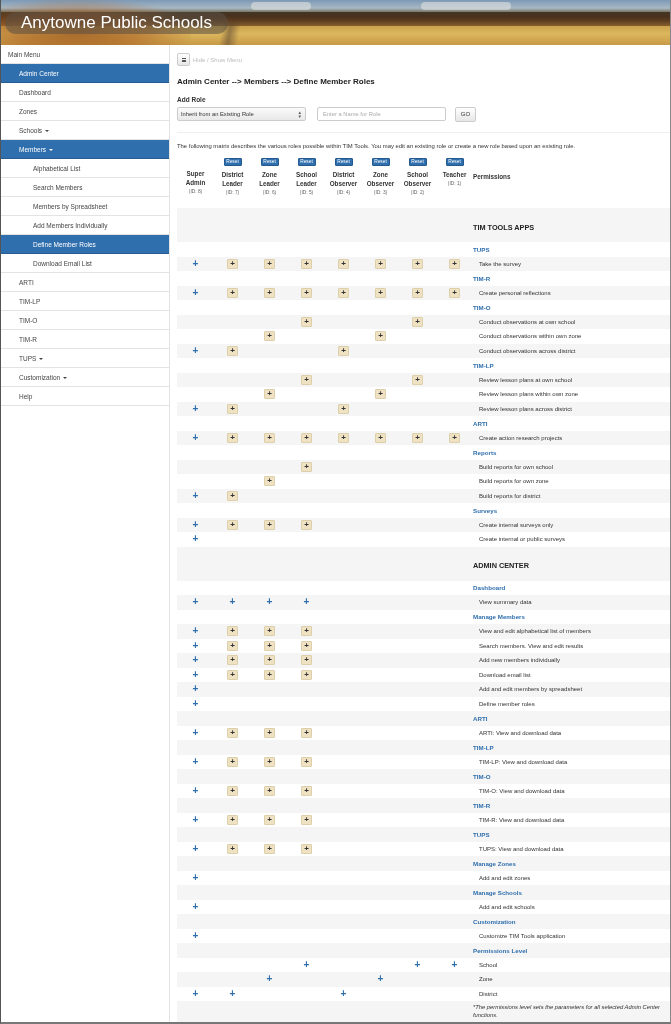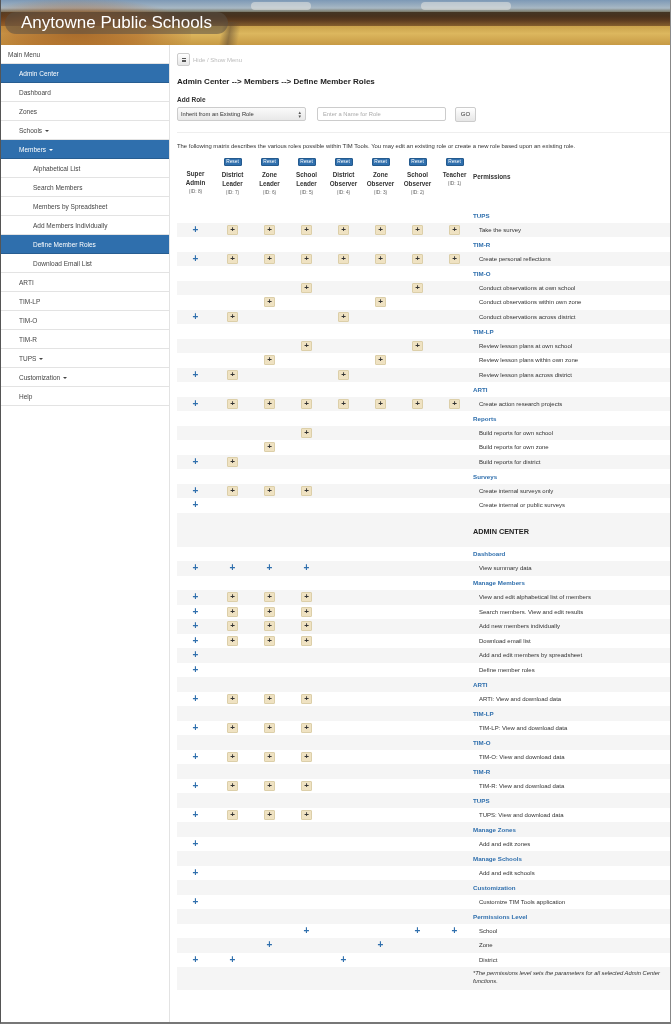--- a/index.html
+++ b/index.html
@@ -160,20 +160,23 @@
       <div class="role-col" style="left: 222px;"><div class="reset-btn">Reset</div><div class="role-name-lbl">
           <div>School</div>
           <div>Observer</div>
         </div><div class="role-id">(ID: 2)</div></div>
       <div class="role-col" style="left: 259px;"><div class="reset-btn">Reset</div><div class="role-name-lbl">
           <div>Teacher</div>
         </div><div class="role-id">(ID: 1)</div></div>
     </div>
 
   <div class="matrix" id="matrix">
+      <div class="mrow section">
+        <div class="lbl section-lbl">TIM TOOLS APPS</div>
+      </div>
       <div class="mrow">
         <div class="lbl group-lbl">TUPS</div>
       </div>
       <div class="mrow shade">
         <div class="cell" style="left: 0px;">
           <span class="plus-blue">+</span>
         </div>
         <div class="cell" style="left: 37px;">
           <span class="plus-box">+</span>
         </div>

